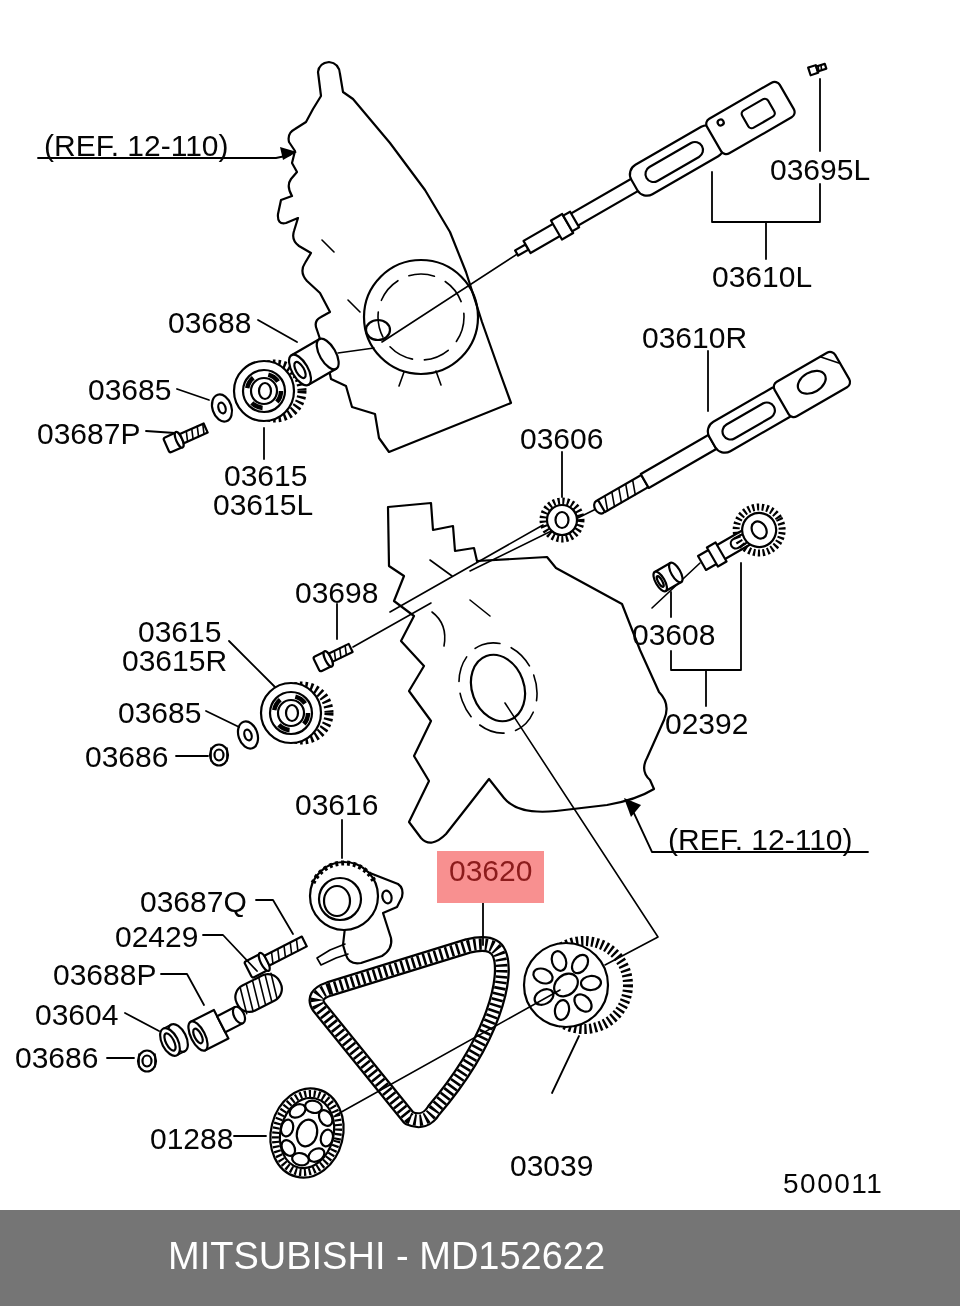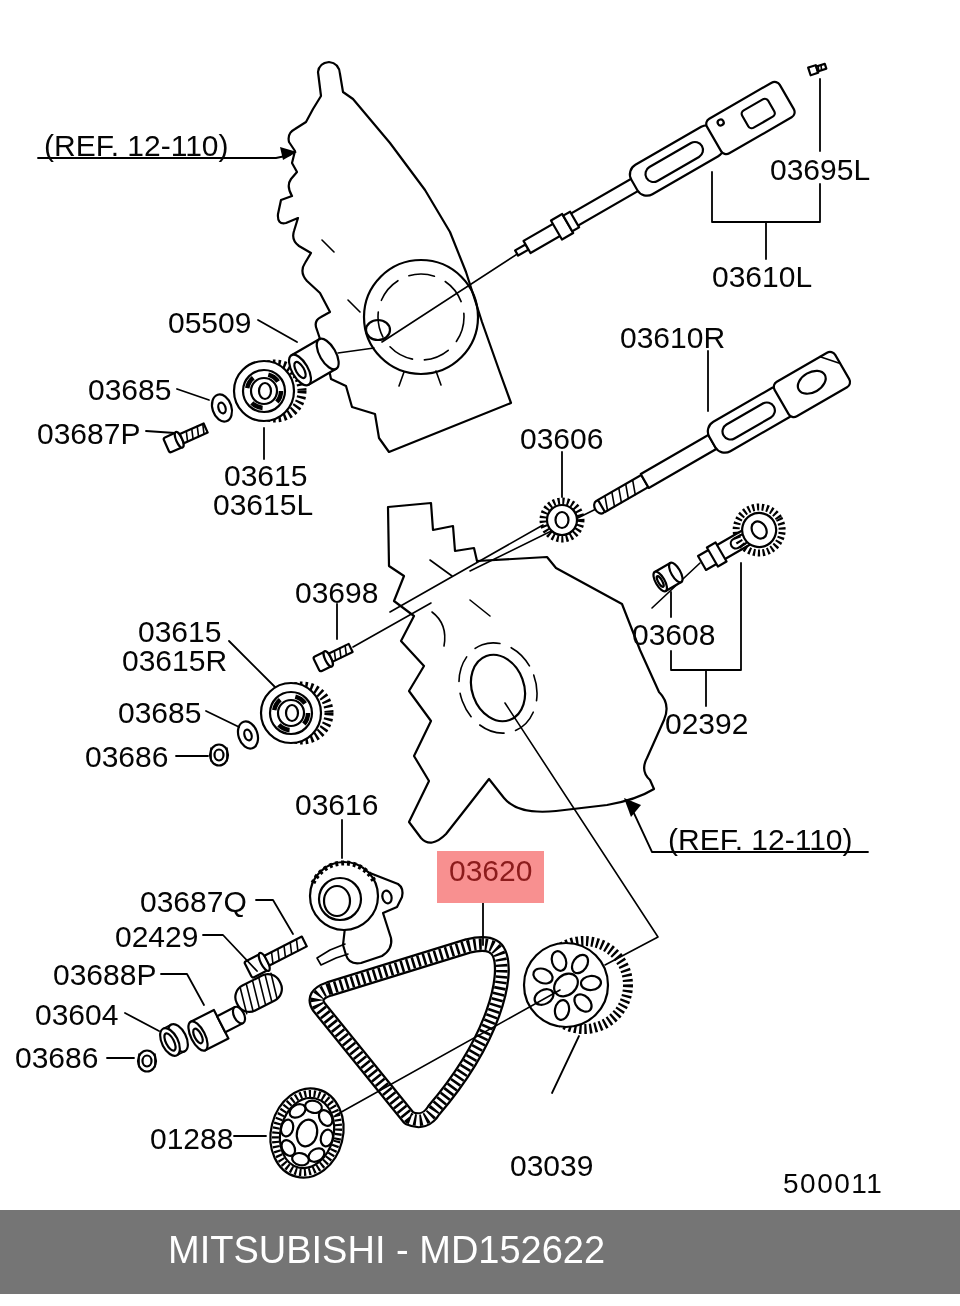--- a/index.html
+++ b/index.html
@@ -26,21 +26,21 @@
 
   .lbl { position:absolute; font-size:30px; line-height:1; letter-spacing:0px;
          color:#050505; white-space:nowrap; }
   .lbl-hl { background:#f89090; color:#8c1c1c; padding:5px 12px 17px 12px; }
   .drawing-no { font-size:28px; letter-spacing:1.5px; }
 
   .lb-reftop{left:44px;top:131px}
   .lb-03695L{left:770px;top:155px}
   .lb-03610L{left:712px;top:262px}
   .lb-03688{left:168px;top:308px}
-  .lb-03610R{left:620px;top:323px}
+  .lb-03610R{left:642px;top:323px}
   .lb-03685t{left:88px;top:375px}
   .lb-03687P{left:37px;top:419px}
   .lb-03606{left:520px;top:424px}
   .lb-03615a{left:224px;top:461px}
   .lb-03615La{left:213px;top:490px}
   .lb-03698{left:295px;top:578px}
   .lb-03615b{left:138px;top:617px}
   .lb-03615Rb{left:122px;top:646px}
   .lb-03608{left:632px;top:620px}
   .lb-03685m{left:118px;top:698px}
@@ -51,21 +51,21 @@
   .lb-03620{left:437px;top:851px}
   .lb-03687Q{left:140px;top:887px}
   .lb-03614{left:115px;top:922px}
   .lb-03688P{left:53px;top:960px}
   .lb-03604{left:35px;top:1000px}
   .lb-03686b{left:15px;top:1043px}
   .lb-03039{left:510px;top:1151px}
   .lb-03024{left:150px;top:1124px}
   .lb-500011{left:783px;top:1170px}
 
-  .footer { position:absolute; left:0; top:1210px; width:960px; height:84px; background:#757575; }
+  .footer { position:absolute; left:0; top:1210px; width:960px; height:96px; background:#757575; }
   .footer span { position:absolute; top:50%; transform:translateY(-53%);
                  color:#fff; font-size:38px; white-space:nowrap; }
   .ft-left { left:168px; }
   .ft-right { left:636px; }
 </style>
 </head>
 <body>
 
 <div class="stage">
 
@@ -310,21 +310,21 @@
       <path class="ld" d="M234 1136 L266 1136"></path>
       <path class="ld" d="M579 1036 L552 1093"></path>
       <path class="thin" d="M505 703 L658 937 L605 965"></path>
       <path class="thin" d="M336 1115 L560 990"></path>
     </g>
   </svg>
 
   <div class="lbl lb-reftop">(REF. 12-110)</div>
   <div class="lbl lb-03695L">03695L</div>
   <div class="lbl lb-03610L">03610L</div>
-  <div class="lbl lb-03688">05509</div>
+  <div class="lbl lb-03688">03688</div>
   <div class="lbl lb-03610R">03610R</div>
   <div class="lbl lb-03685t">03685</div>
   <div class="lbl lb-03687P">03687P</div>
   <div class="lbl lb-03606">03606</div>
   <div class="lbl lb-03615a">03615</div>
   <div class="lbl lb-03615La">03615L</div>
   <div class="lbl lb-03698">03698</div>
   <div class="lbl lb-03615b">03615</div>
   <div class="lbl lb-03615Rb">03615R</div>
   <div class="lbl lb-03608">03608</div>

